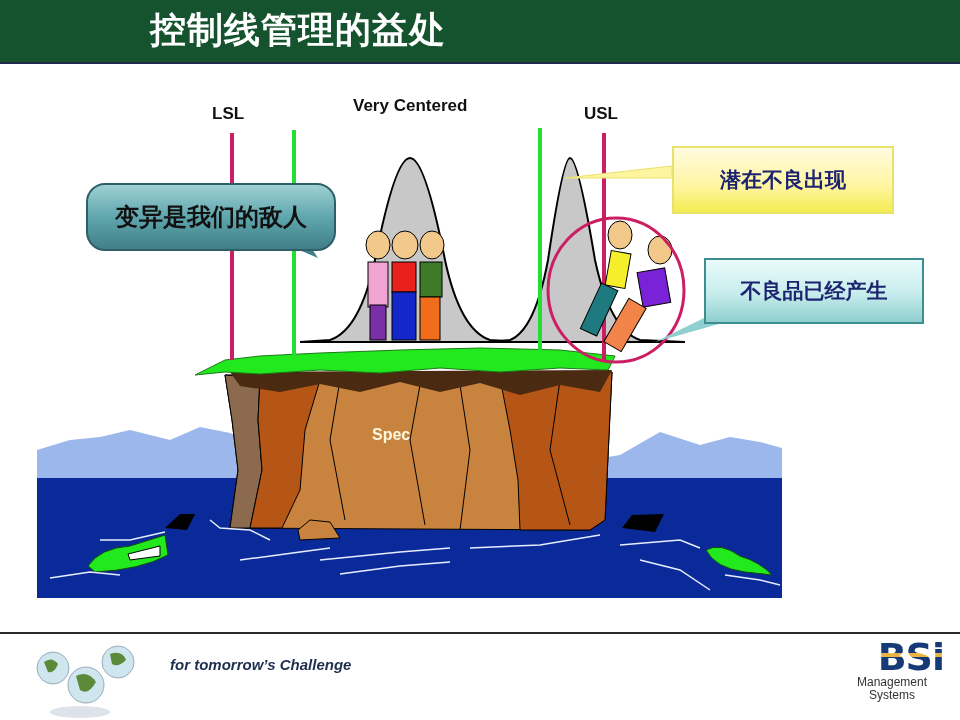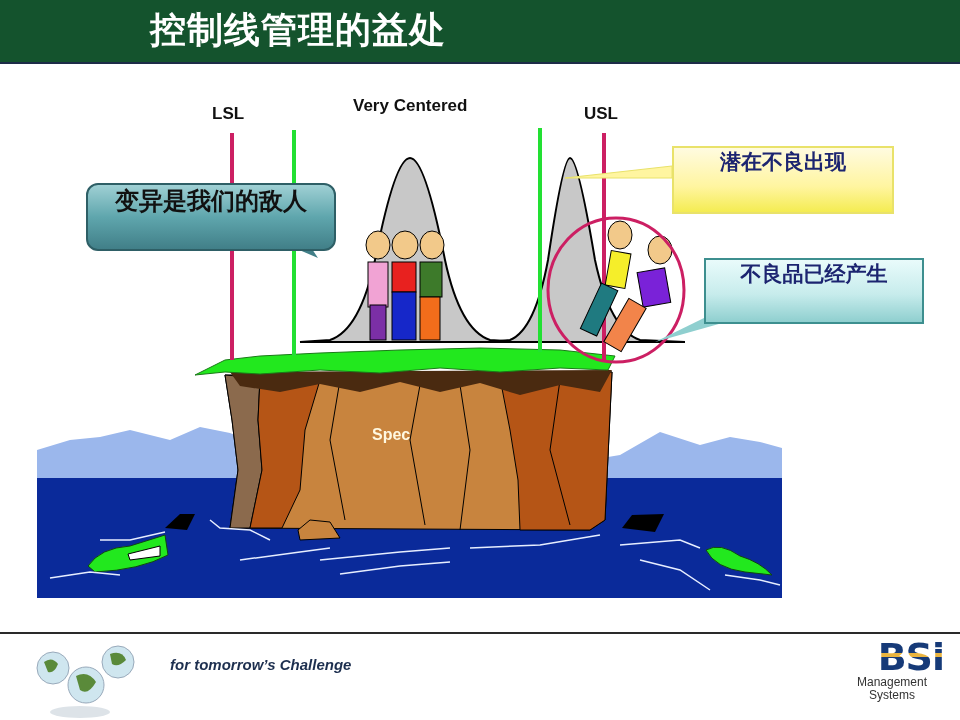--- a/index.html
+++ b/index.html
@@ -1,22 +1,22 @@
 <!DOCTYPE html>
 <html><head>
 <meta charset="utf-8">
 <style>
   html, body { margin:0; padding:0; }
   body { width:960px; height:720px; position:relative; overflow:hidden; background:#ffffff; font-family:"Liberation Sans", sans-serif; }
   .title-bar { position:absolute; left:0; top:0; width:960px; height:62px; background:#14532d; border-bottom:2px solid #1d2c48; }
   .title-text { position:absolute; left:150px; top:6px; font-family:"DejaVu Sans", sans-serif; font-size:36px; font-weight:bold; color:#ffffff; letter-spacing:1px; }
   .scene { position:absolute; left:0; top:64px; width:960px; height:560px; }
   .lbl { position:absolute; font-weight:bold; font-size:17px; color:#111; }
-  .callout { position:absolute; font-family:"DejaVu Sans", sans-serif; font-weight:bold; display:flex; justify-content:center; }
-  .c1 { left:86px; top:183px; width:246px; height:64px; border-radius:12px; background:linear-gradient(180deg,#9fd0d4 0%,#5fa6ad 50%,#417f88 100%); border:2px solid #2e5f66; font-size:24px; color:#111; }
+  .callout { position:absolute; font-family:"DejaVu Sans", sans-serif; font-weight:bold; display:flex; align-items:center; justify-content:center; }
+  .c1 { left:86px; top:183px; width:246px; height:64px; border-radius:19px; background:linear-gradient(180deg,#9fd0d4 0%,#5fa6ad 50%,#417f88 100%); border:2px solid #2e5f66; font-size:24px; color:#111; }
   .c2 { left:672px; top:146px; width:218px; height:64px; background:linear-gradient(180deg,#fffbe0 0%,#fff5a0 60%,#f4ec52 100%); border:2px solid #e9e26a; font-size:21px; color:#1c2470; }
   .c3 { left:704px; top:258px; width:216px; height:62px; background:linear-gradient(180deg,#e9fbfb 0%,#c7ecec 55%,#8fcfcf 100%); border:2px solid #3d8f8f; font-size:21px; color:#1c2470; }
   .footer-line { position:absolute; left:0; top:632px; width:960px; height:2px; background:#2a2a2a; }
   .tagline { position:absolute; left:170px; top:655px; font-style:italic; font-weight:bold; font-size:15px; color:#1d2f4f; line-height:19px; }
   .bsi { position:absolute; left:840px; top:638px; width:104px; }
   .bsi-word { font-family:"DejaVu Sans", sans-serif; font-weight:bold; font-size:38px; color:#163a78; letter-spacing:-1px; line-height:38px; background:linear-gradient(180deg,#163a78 0 40%,#e9b440 40% 50%,#163a78 50% 88%,#e9b440 88% 100%); -webkit-background-clip:text; background-clip:text; -webkit-text-fill-color:transparent; text-align:right; }
   .bsi-sub { font-size:12px; color:#333; text-align:center; line-height:13px; }
 </style>
 </head>
 <body>

